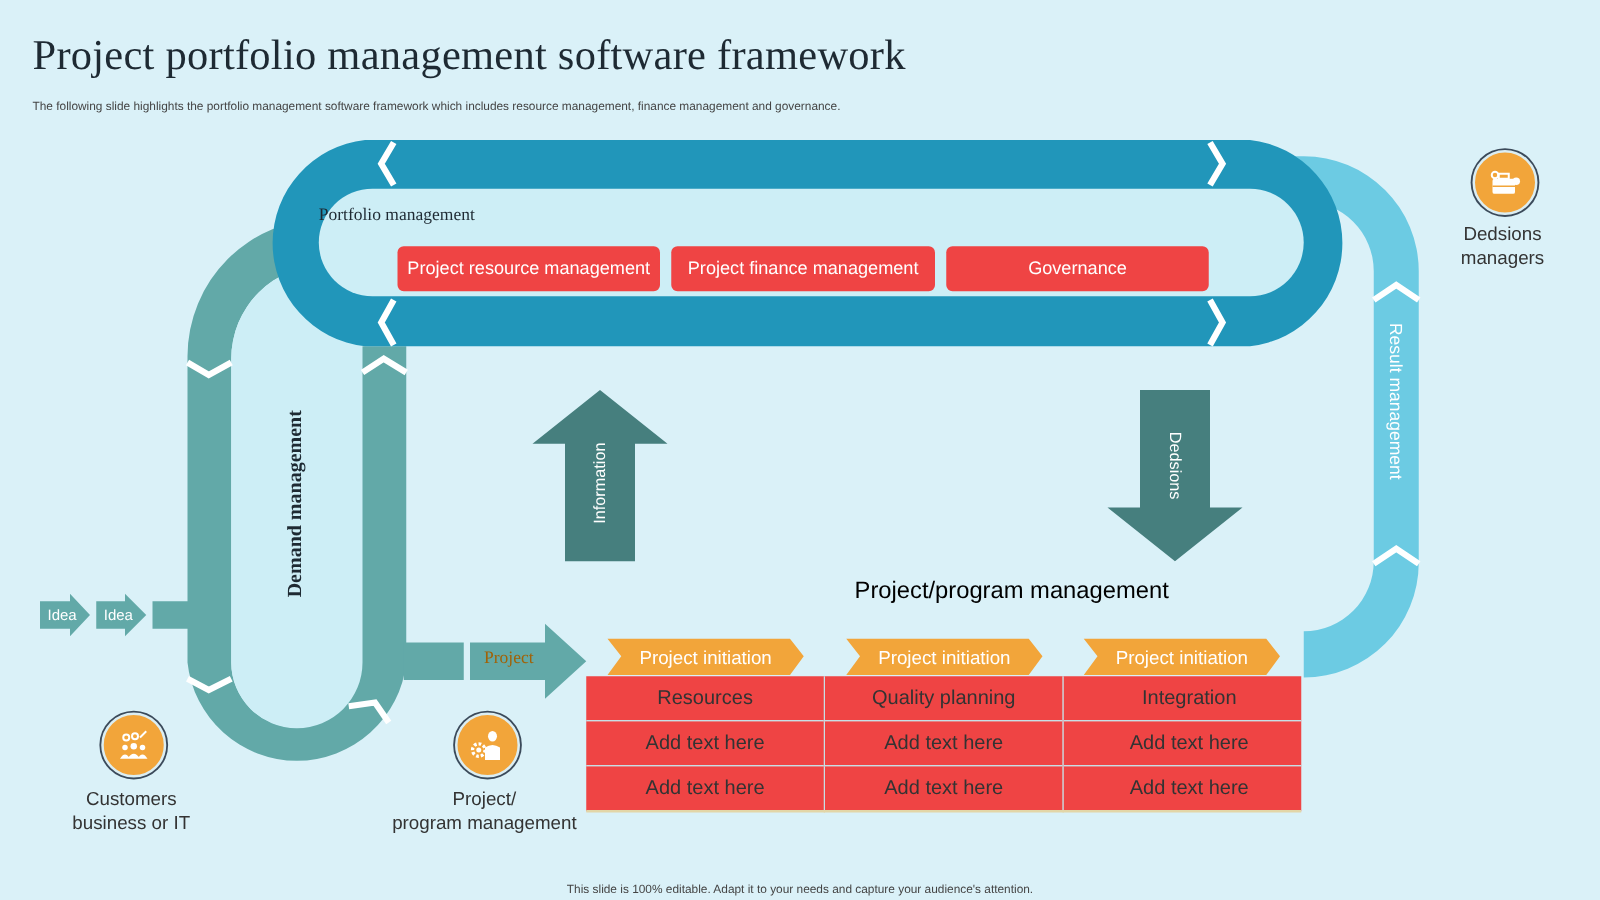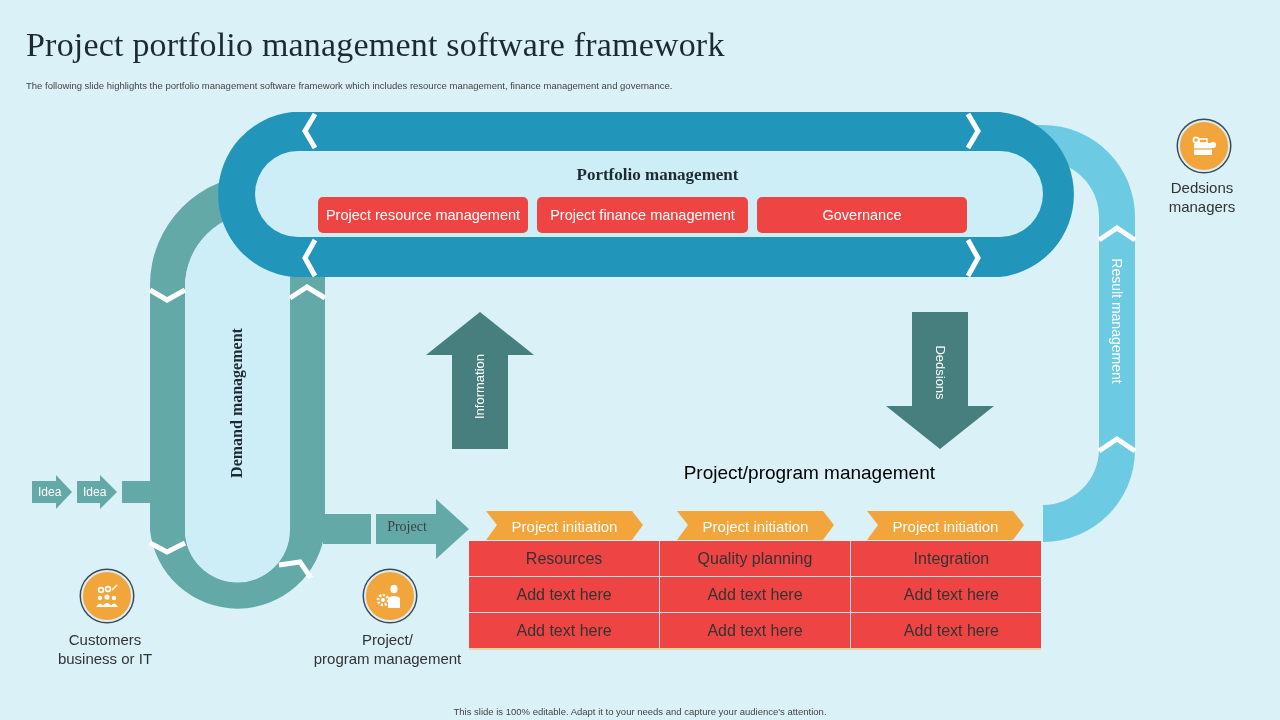--- a/index.html
+++ b/index.html
@@ -2,21 +2,21 @@
 <html><head>
 <meta charset="utf-8">
 <style>
   html, body { margin:0; padding:0; }
   body { width:1280px; height:720px; background:#daf1f8; position:relative; overflow:hidden; font-family:"Liberation Sans", sans-serif; }
   .abs { position:absolute; }
   #title { left:26px; top:26px; font-family:"Liberation Serif", serif; font-size:34px; color:#1e2a33; white-space:nowrap; letter-spacing:0.2px; }
   #subtitle { left:26px; top:80px; font-size:9.5px; color:#444; white-space:nowrap; }
   #footer { left:0; width:1280px; top:706px; text-align:center; font-size:9.5px; color:#444; }
   svg.diagram { position:absolute; left:0; top:0; }
-  .pm-title { left:255px; width:805px; top:165px; text-align:center; font-family:"Liberation Serif", serif; font-weight:bold; font-size:17px; color:#1e2a33; }
+  .pm-title { left:255px; width:805px; top:165px; font-family:"Liberation Serif", serif; font-weight:normal; font-size:14px; color:#1e2a33; }
   .pm-box { top:197px; height:36px; background:#ef4444; color:#fff; border-radius:5px; font-size:14.5px; display:flex; align-items:center; justify-content:center; white-space:nowrap; }
   .vtext-up { transform:rotate(-90deg); transform-origin:center; white-space:nowrap; }
   .vtext-down { transform:rotate(90deg); transform-origin:center; white-space:nowrap; }
   .icon-circle { width:48px; height:48px; border-radius:50%; background:#f2a53a; border:2px solid #dbeef3; box-shadow:0 0 0 1.5px #3b4a5a; display:flex; align-items:center; justify-content:center; }
   .icon-label { text-align:center; font-size:15px; color:#333; line-height:19px; white-space:nowrap; }
   .pg-title { left:560px; width:375px; top:462px; text-align:right; font-size:19px; color:#000000; }
   .chev { height:30px; display:flex; align-items:center; justify-content:center; color:#fff; font-size:15px; white-space:nowrap; }
   table.grid { position:absolute; left:469px; top:541px; width:572px; border-collapse:collapse; border-bottom:2px solid #e2d6a8; }
   table.grid td { width:33.33%; height:33px; text-align:center; font-size:16px; color:#333; border-top:1px solid #c7dfe6; border-right:1px solid #c7dfe6; background:#ef4444; }
   table.grid td:last-child { border-right:none;padding-left:12px; }
@@ -90,21 +90,21 @@
   <span class="vtext-up" style="font-size:13px;color:#fff;">Information</span>
 </div>
 
 <div class="abs" style="left:890px;top:362px;width:100px;height:20px;display:flex;align-items:center;justify-content:center;">
   <span class="vtext-down" style="font-size:13px;color:#fff;">Dedsions</span>
 </div>
 
 <div class="abs idea" style="left:32px;top:482px;">Idea</div>
 <div class="abs idea" style="left:77px;top:482px;">Idea</div>
 
-<div class="abs" style="left:376px;top:519px;width:62px;text-align:center;font-family:'Liberation Serif',serif;font-size:14px;color:#404040;">Project</div>
+<div class="abs" style="left:376px;top:519px;width:62px;text-align:center;font-family:'Liberation Serif',serif;font-size:14px;color:#a16207;">Project</div>
 
 <div class="abs icon-circle" style="left:81px;top:570px;">
   <svg width="30" height="30" viewBox="0 0 30 30">
     <circle cx="9" cy="9" r="2.4" fill="none" stroke="#fff" stroke-width="1.6"></circle>
     <circle cx="16" cy="8" r="2.4" fill="none" stroke="#fff" stroke-width="1.6"></circle>
     <line x1="20" y1="9" x2="25" y2="4" stroke="#fff" stroke-width="1.6"></line>
     <circle cx="8" cy="17" r="2.2" fill="#fff"></circle>
       <circle cx="15" cy="16" r="2.6" fill="#fff"></circle>
       <circle cx="22" cy="17" r="2.2" fill="#fff"></circle>
     <path d="M4,26 Q8,19 12,26 Z M10,26 Q15,18 20,26 Z M18,26 Q22,19 26,26 Z" fill="#fff"></path>

